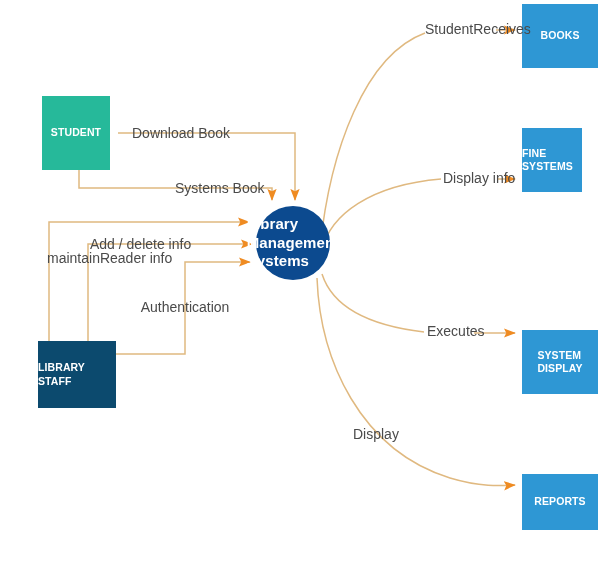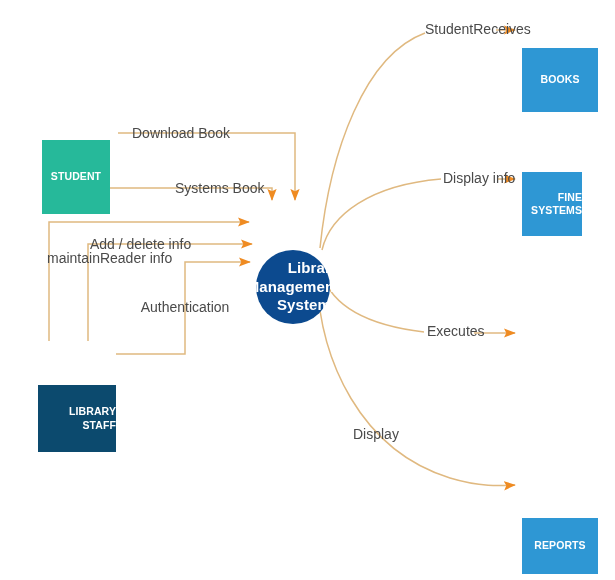--- a/index.html
+++ b/index.html
@@ -24,26 +24,25 @@
     left: 0;
     top: 0;
     width: 615px;
     height: 580px;
   }
   .node {
     position: absolute;
     display: flex;
     align-items: center;
     justify-content: center;
-    text-align: right;
+    text-align: left;
     color: #ffffff;
     letter-spacing: 0.1px;
     line-height: 1.25;
     z-index: 3;
-    margin-top: 44px;
   }
   .node-entity {
     font-size: 10.5px;
     font-weight: 700;
   }
   .node-process {
     border-radius: 50%;
     font-size: 15px;
     font-weight: 700;
     padding: 0 6px;
@@ -120,20 +119,26 @@
   </div>
 
   <div class="node node-store" style="left:522px; top:4px; width:76px; height:64px; background:#2e97d4;">
     <span>BOOKS</span>
   </div>
 
   <div class="node node-store" style="left:522px; top:128px; width:60px; height:64px; background:#2e97d4;">
     <span>FINE SYSTEMS</span>
   </div>
 
+  <div class="node node-store" style="left:522px; top:330px; width:76px; height:64px; background:#2e97d4;">
+    <div>
+      <div>SYSTEM</div>
+      <div>DISPLAY</div>
+    </div>
+  </div>
 
   <div class="node node-store" style="left:522px; top:474px; width:76px; height:56px; background:#2e97d4;">
     <span>REPORTS</span>
   </div>
 
   <div class="edge-label el-left" style="left:132px; top:133px;">
     <span>Download Book</span>
   </div>
 
   <div class="edge-label el-left" style="left:175px; top:188px;">

